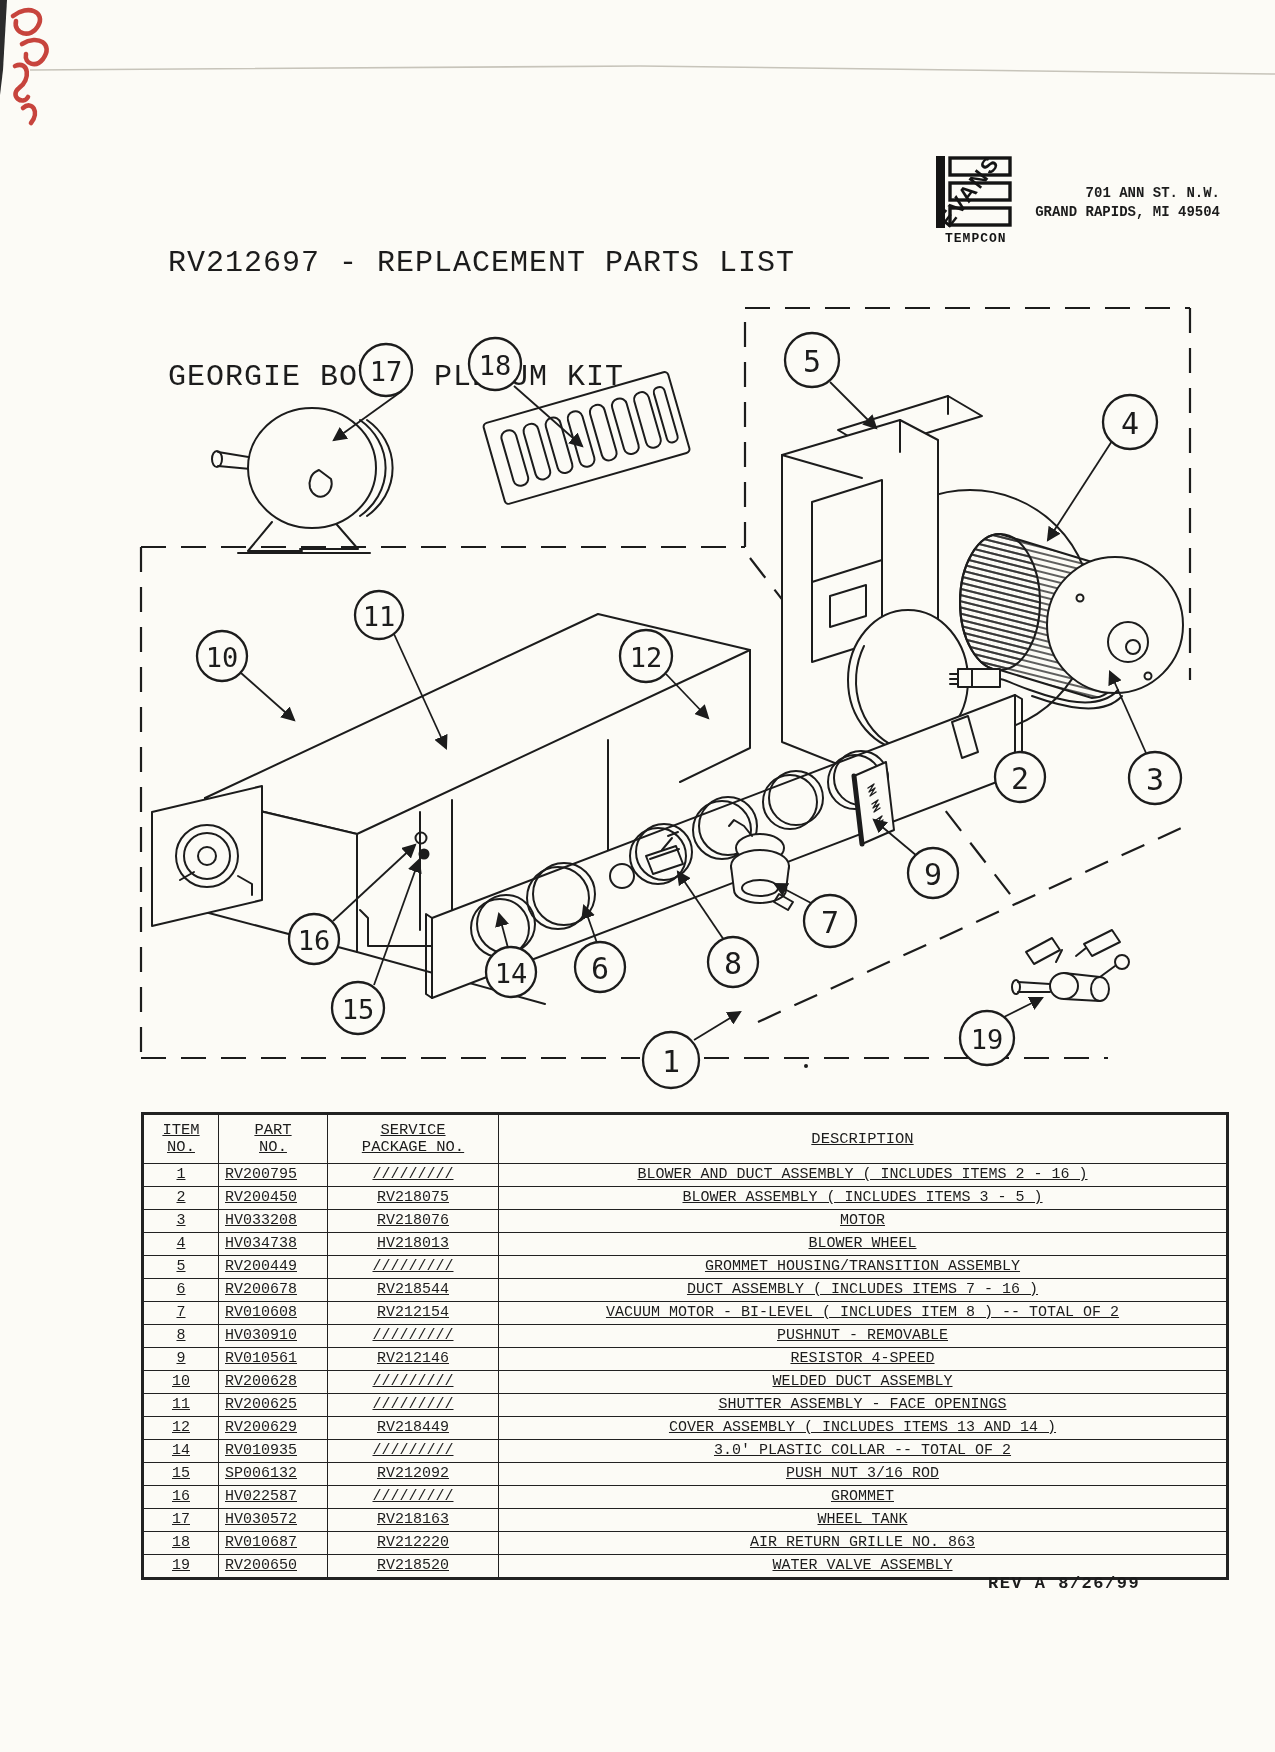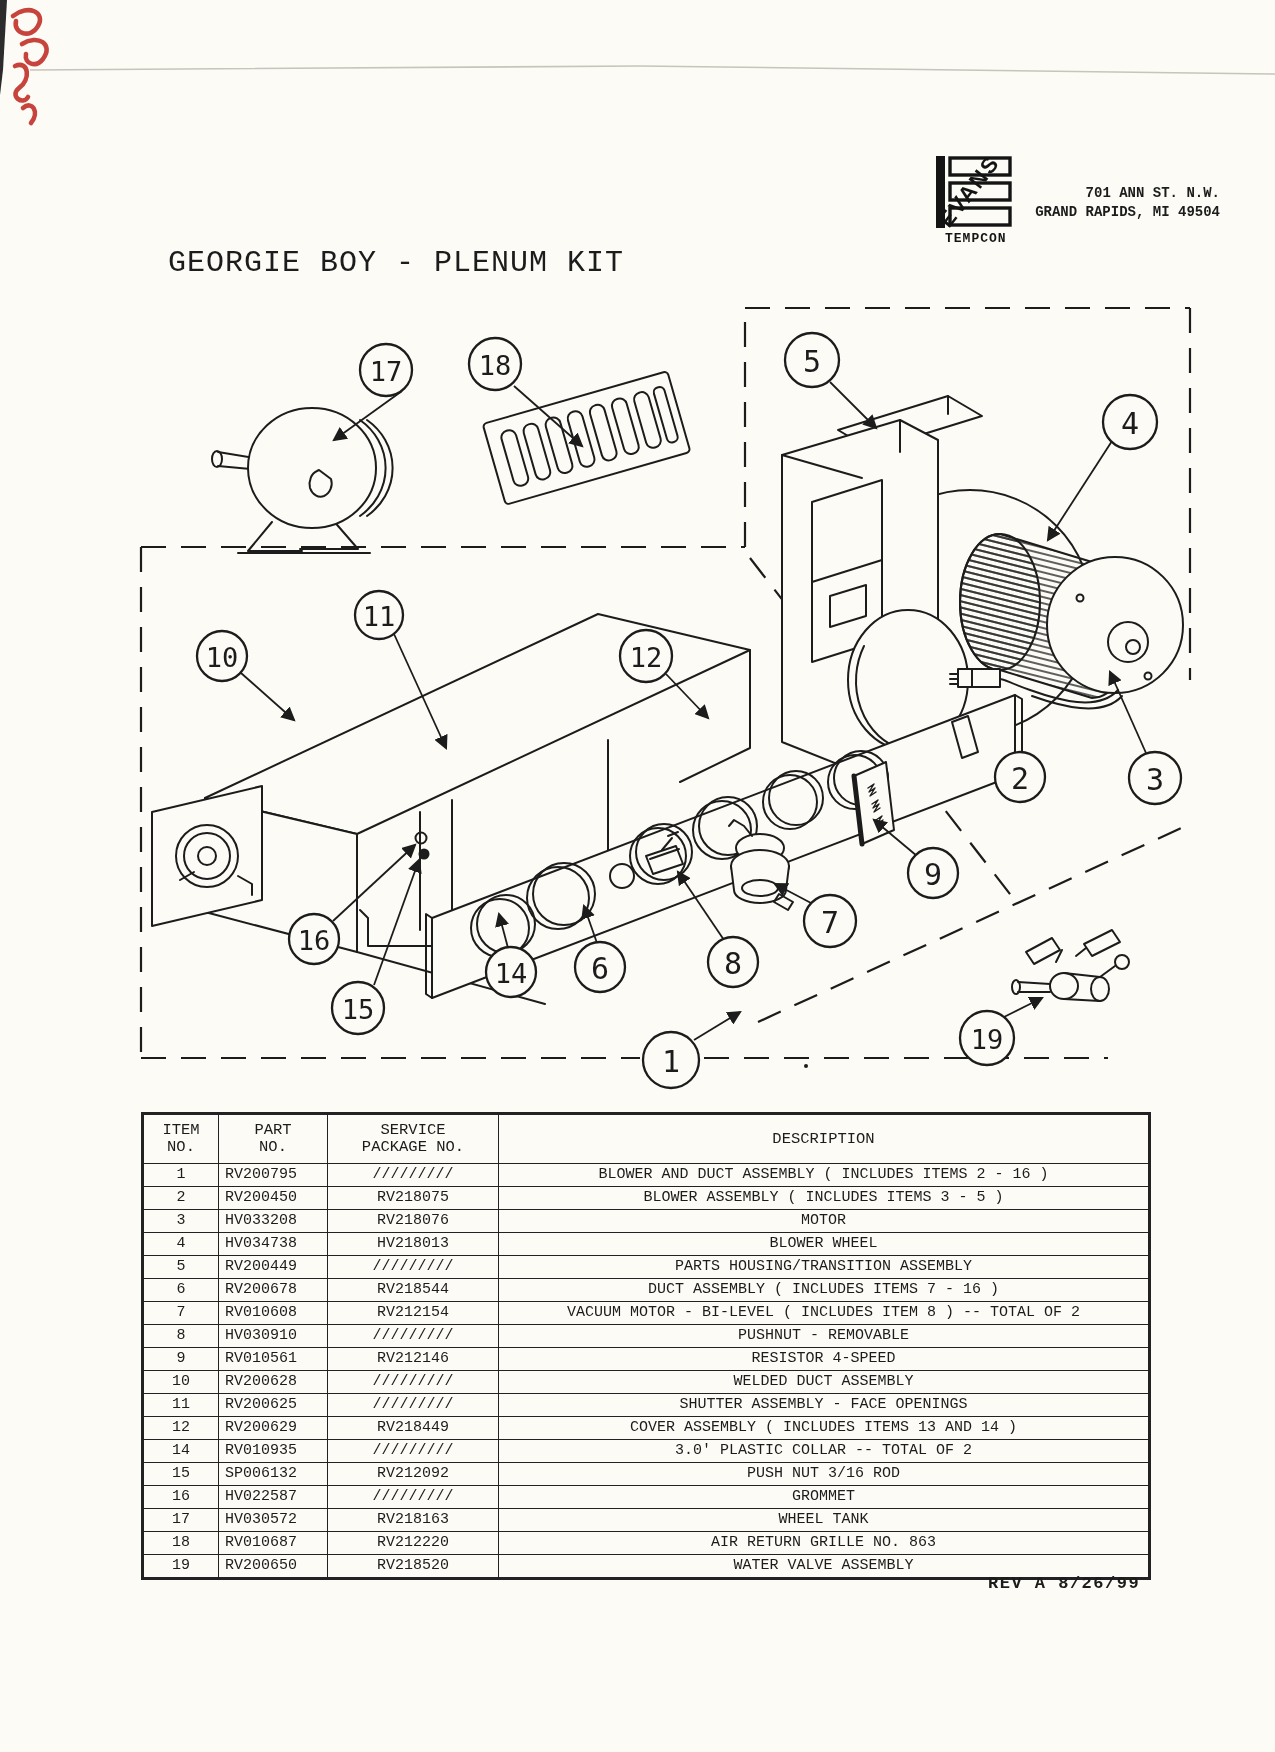--- a/index.html
+++ b/index.html
@@ -6,21 +6,21 @@
   .paper{
     position:relative;width:1275px;height:1752px;margin:0 auto;
     background:#fcfbf6;overflow:hidden;
     font-family:"Liberation Mono","DejaVu Sans Mono",monospace;color:#1c1c1c;
   }
   .artifact-svg{position:absolute;left:0;top:0;pointer-events:none;}
   .title-block{position:absolute;left:168px;top:168px;font-size:30px;line-height:38px;letter-spacing:1px;white-space:pre;}
   .logo-wrap{position:absolute;left:928px;top:148px;width:120px;height:100px;}
   .address-block{position:absolute;left:1000px;top:184px;width:220px;text-align:right;font-size:14px;font-weight:bold;line-height:19px;letter-spacing:0px;}
   .diagram-svg{position:absolute;left:0;top:0;}
-  .table-wrap{position:absolute;left:141px;top:1112px;width:1010px;}
+  .table-wrap{position:absolute;left:141px;top:1112px;width:1088px;text-decoration:underline;}
   table.parts{border-collapse:collapse;width:100%;border:3px solid #222;background:transparent;}
   table.parts th, table.parts td{border:1.6px solid #222;padding:1px 6px;font-size:15px;line-height:20px;white-space:nowrap;}
   table.parts th{font-size:15.5px;line-height:17px;font-weight:normal;text-align:center;vertical-align:middle;height:44px;padding:2px 4px;}
   td.c0{text-align:center;width:62px;}
   td.c1{text-align:left;width:96px;}
   td.c2{text-align:center;width:158px;}
   td.c3{text-align:center;padding-left:10px;}
   th.h3{text-align:left;padding-left:10px;}
   .rev-label{position:absolute;left:988px;top:1574px;font-size:17px;letter-spacing:1.5px;font-weight:bold;}
   .th-line{display:block;}
@@ -35,20 +35,21 @@
     <path d="M30,70 L640,66 L1275,74" stroke="#c7c4ba" stroke-width="1.6" fill="none"></path>
     <g stroke="#c23129" stroke-width="4.6" fill="none" stroke-linecap="round" opacity="0.9">
       <path d="M13,16 C28,4 46,12 38,26 C31,39 13,34 16,21"></path>
       <path d="M22,44 C38,34 54,44 43,59 C36,68 24,64 26,54"></path>
       <path d="M15,66 C29,60 31,80 19,88 C9,96 23,106 28,97"></path>
       <path d="M23,108 C32,100 40,112 31,123"></path>
     </g>
   </svg>
 
   <div class="title-block">
+    <div>RV212697 - REPLACEMENT PARTS LIST</div>
     <div>GEORGIE BOY - PLENUM KIT</div>
   </div>
 
   <div class="logo-wrap">
     <svg width="120" height="100" viewBox="0 0 120 100">
       <rect x="8" y="8" width="9" height="72" fill="#141414"></rect>
       <g fill="none" stroke="#141414" stroke-width="3.4">
         <rect x="22" y="10" width="60" height="17"></rect>
         <rect x="22" y="35" width="60" height="17"></rect>
         <rect x="22" y="60" width="60" height="17"></rect>
@@ -358,21 +359,21 @@
           <tr>
             <td class="c0">4</td>
             <td class="c1">HV034738</td>
             <td class="c2">HV218013</td>
             <td class="c3">BLOWER WHEEL</td>
           </tr>
           <tr>
             <td class="c0">5</td>
             <td class="c1">RV200449</td>
             <td class="c2">/////////</td>
-            <td class="c3">PARTS HOUSING/TRANSITION ASSEMBLY</td>
+            <td class="c3">GROMMET HOUSING/TRANSITION ASSEMBLY</td>
           </tr>
           <tr>
             <td class="c0">6</td>
             <td class="c1">RV200678</td>
             <td class="c2">RV218544</td>
             <td class="c3">DUCT ASSEMBLY ( INCLUDES ITEMS 7 - 16 )</td>
           </tr>
           <tr>
             <td class="c0">7</td>
             <td class="c1">RV010608</td>

